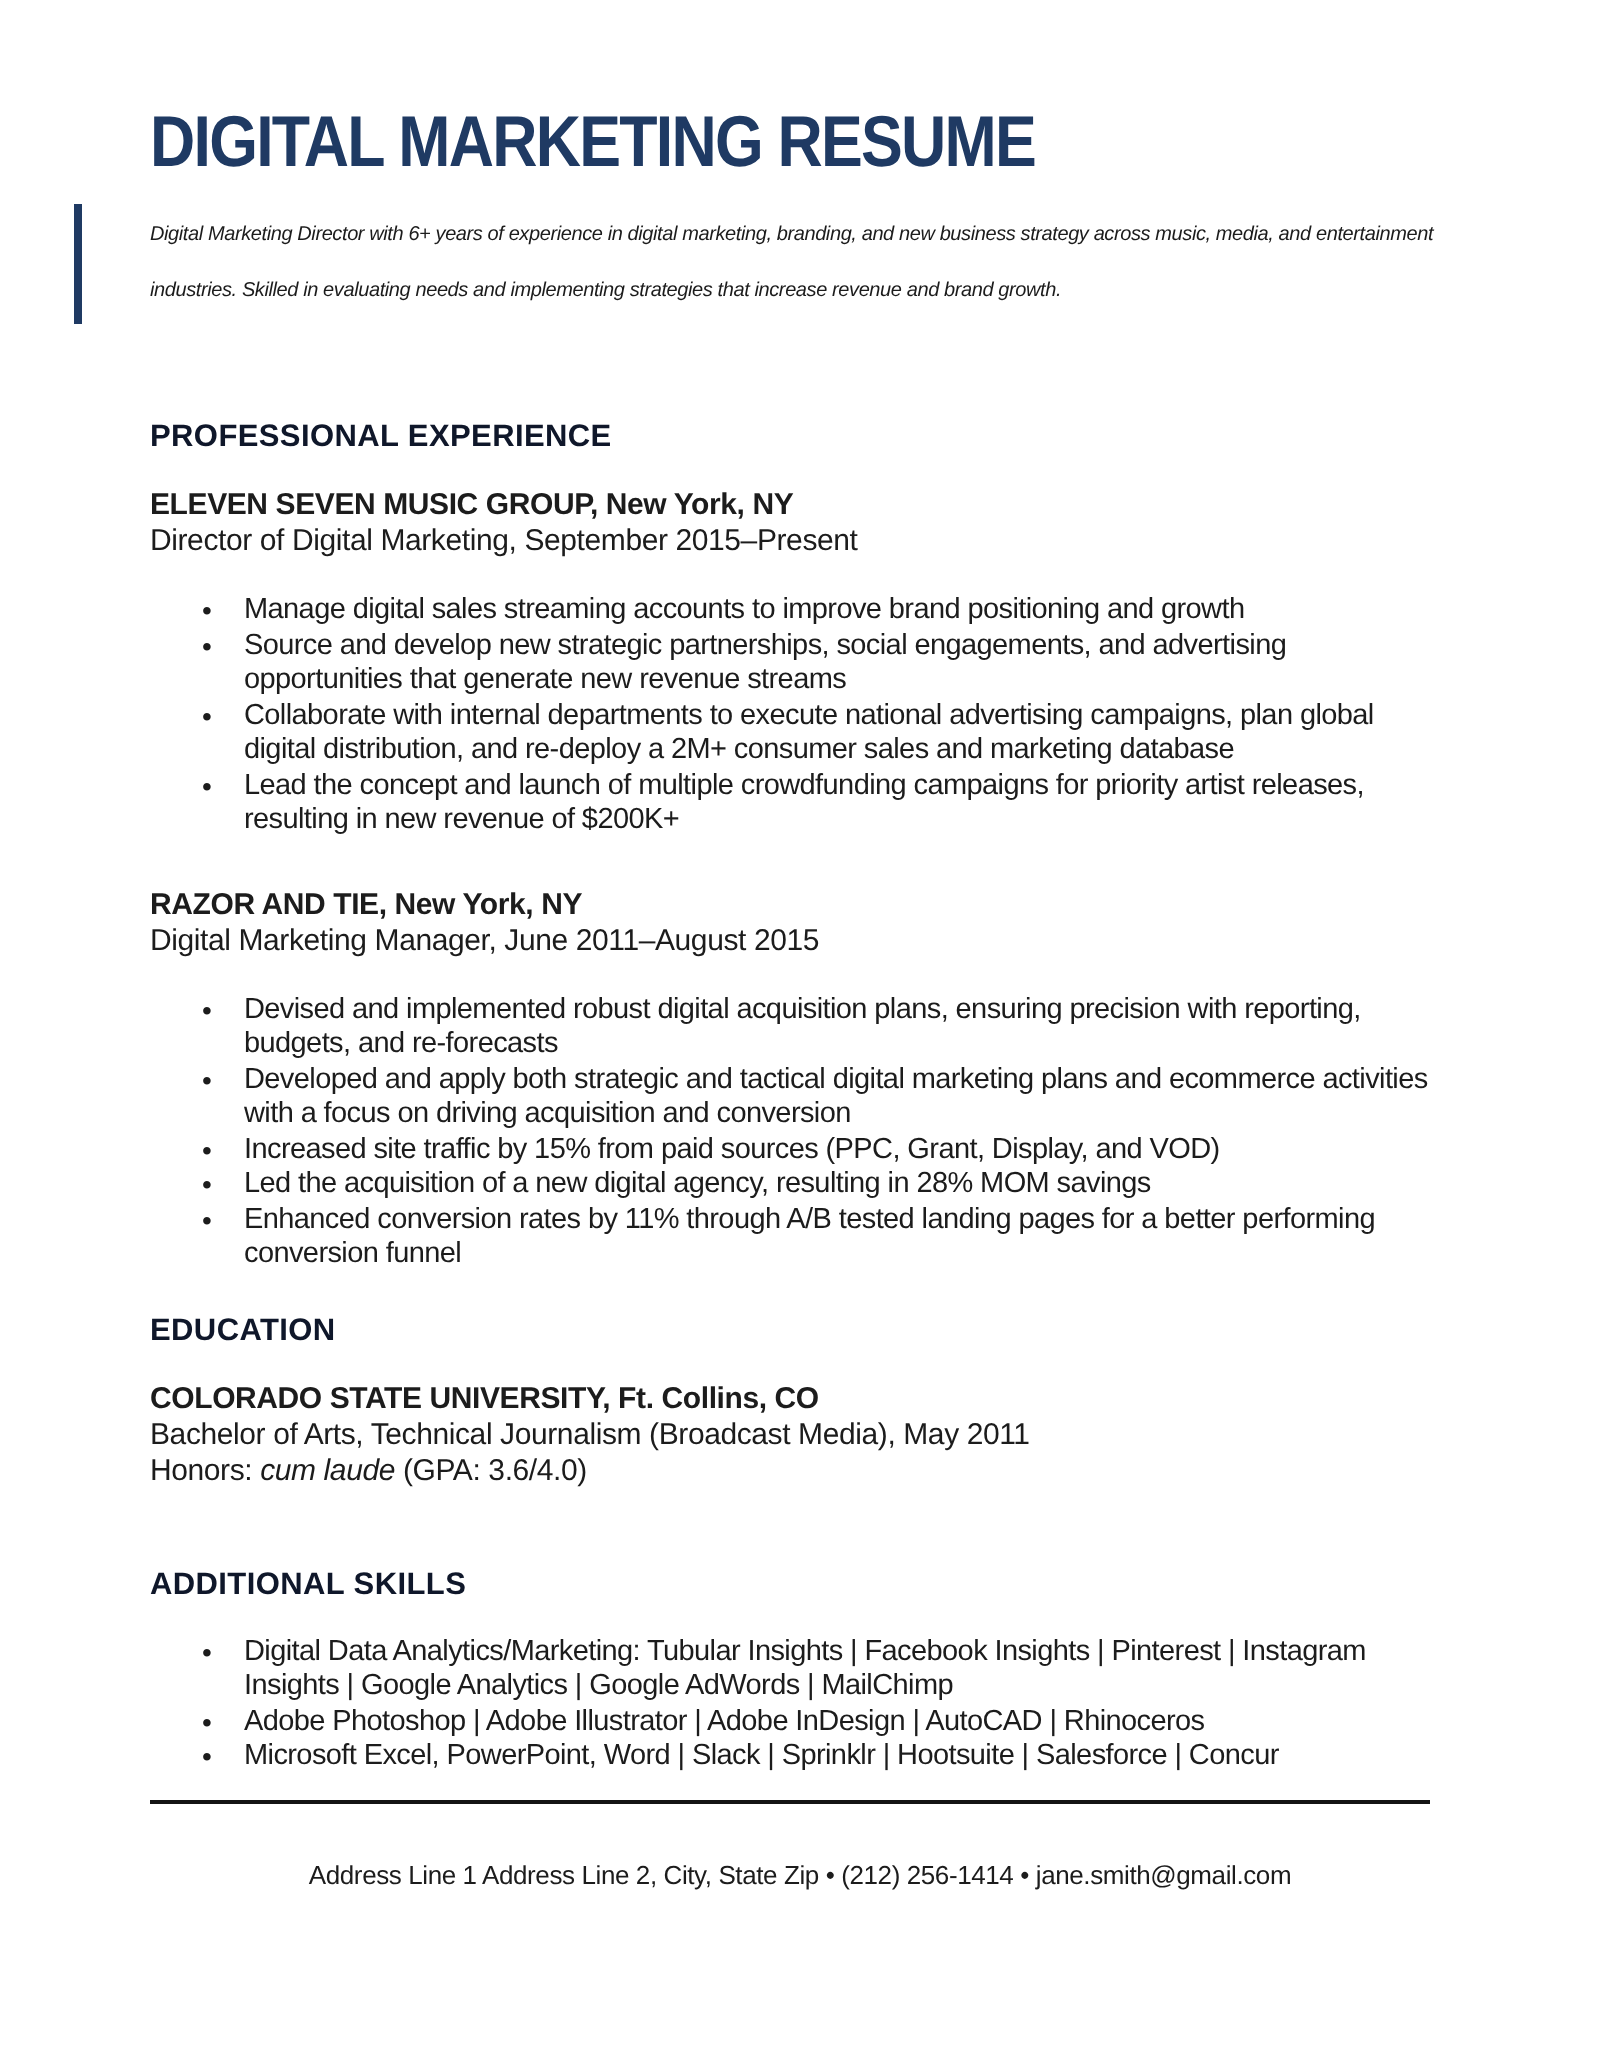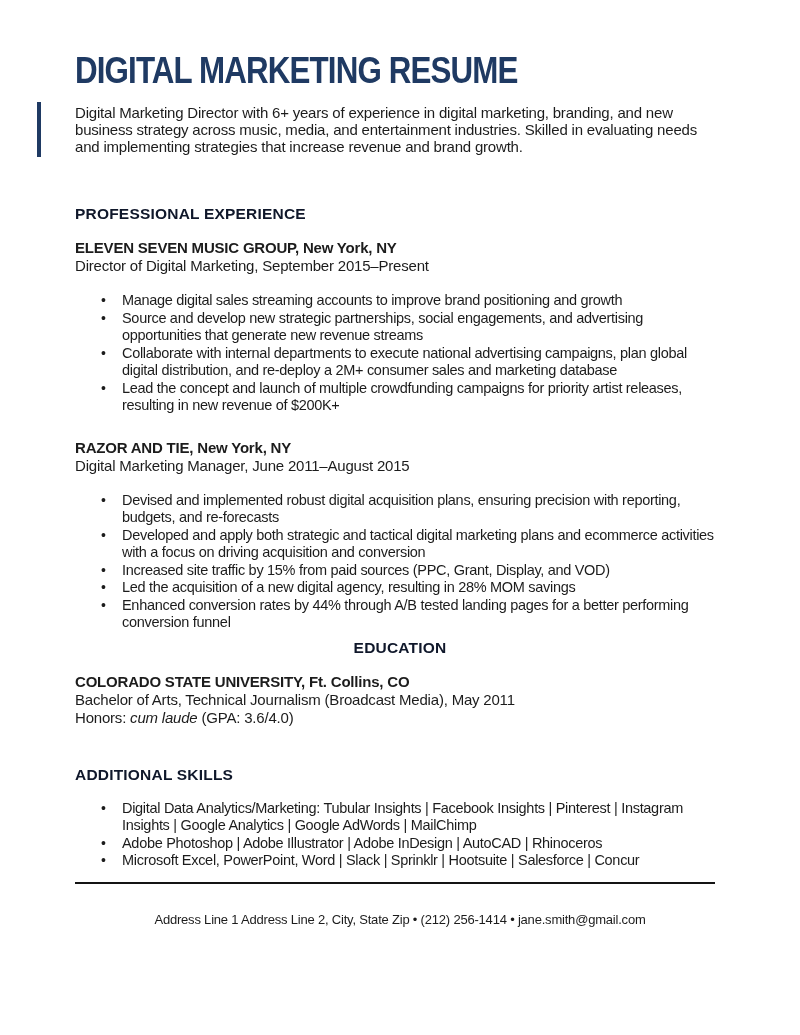--- a/index.html
+++ b/index.html
@@ -12,28 +12,28 @@
   h1.title{
     margin:52px 0 0;color:#1f3a63;font-weight:700;
     font-size:36px;line-height:38px;letter-spacing:-1px;
     white-space:nowrap;transform:scaleX(0.87);transform-origin:0 50%;
   }
   .summary{
     margin:12px 0 0 -38px;border-left:4px solid #1f3a63;
     padding:2px 0 2px 34px;
   }
   .summary p{
-    margin:0;font-size:15px;line-height:17px;
+    margin:0;font-style:italic;font-size:10px;line-height:28px;
     letter-spacing:-0.2px;
   }
   h2.section{
     margin:49px 0 0;color:#0f172a;font-weight:700;
     font-size:15.5px;line-height:16px;letter-spacing:0.2px;
   }
-  h2.section.edu-h{margin-top:8px;text-align:center;}
+  h2.section.edu-h{margin-top:21px;}
   h2.section.skills-h{margin-top:40px;}
   .job{margin-top:17px;}
   .job.second{margin-top:24px;}
   .company{margin:0;font-weight:700;font-size:15px;line-height:18px;letter-spacing:-0.2px;}
   .role{margin:0;font-size:15px;line-height:18px;letter-spacing:-0.2px;}
   ul.bullets{margin:17px 0 0;padding:0 0 0 47px;list-style:none;}
   ul.bullets li{
     position:relative;font-size:14.5px;line-height:17.5px;letter-spacing:-0.3px;
   }
   ul.bullets li::before{
@@ -74,21 +74,21 @@
   </div>
 
   <div class="job second">
     <p class="company">RAZOR AND TIE, New York, NY</p>
     <p class="role">Digital Marketing Manager, June 2011–August 2015</p>
     <ul class="bullets">
       <li>Devised and implemented robust digital acquisition plans, ensuring precision with reporting, budgets, and re-forecasts</li>
       <li>Developed and apply both strategic and tactical digital marketing plans and ecommerce activities with a focus on driving acquisition and conversion</li>
       <li>Increased site traffic by 15% from paid sources (PPC, Grant, Display, and VOD)</li>
       <li>Led the acquisition of a new digital agency, resulting in 28% MOM savings</li>
-      <li>Enhanced conversion rates by 44% through A/B tested landing pages for a better performing conversion funnel</li>
+      <li>Enhanced conversion rates by 11% through A/B tested landing pages for a better performing conversion funnel</li>
     </ul>
   </div>
 
   <h2 class="section edu-h">EDUCATION</h2>
 
   <div class="edu">
     <p class="company">COLORADO STATE UNIVERSITY, Ft. Collins, CO</p>
     <p class="degree">Bachelor of Arts, Technical Journalism (Broadcast Media), May 2011</p>
     <p class="honors"><span>Honors: </span><span class="italic">cum laude</span><span> (GPA: 3.6/4.0)</span></p>
   </div>

